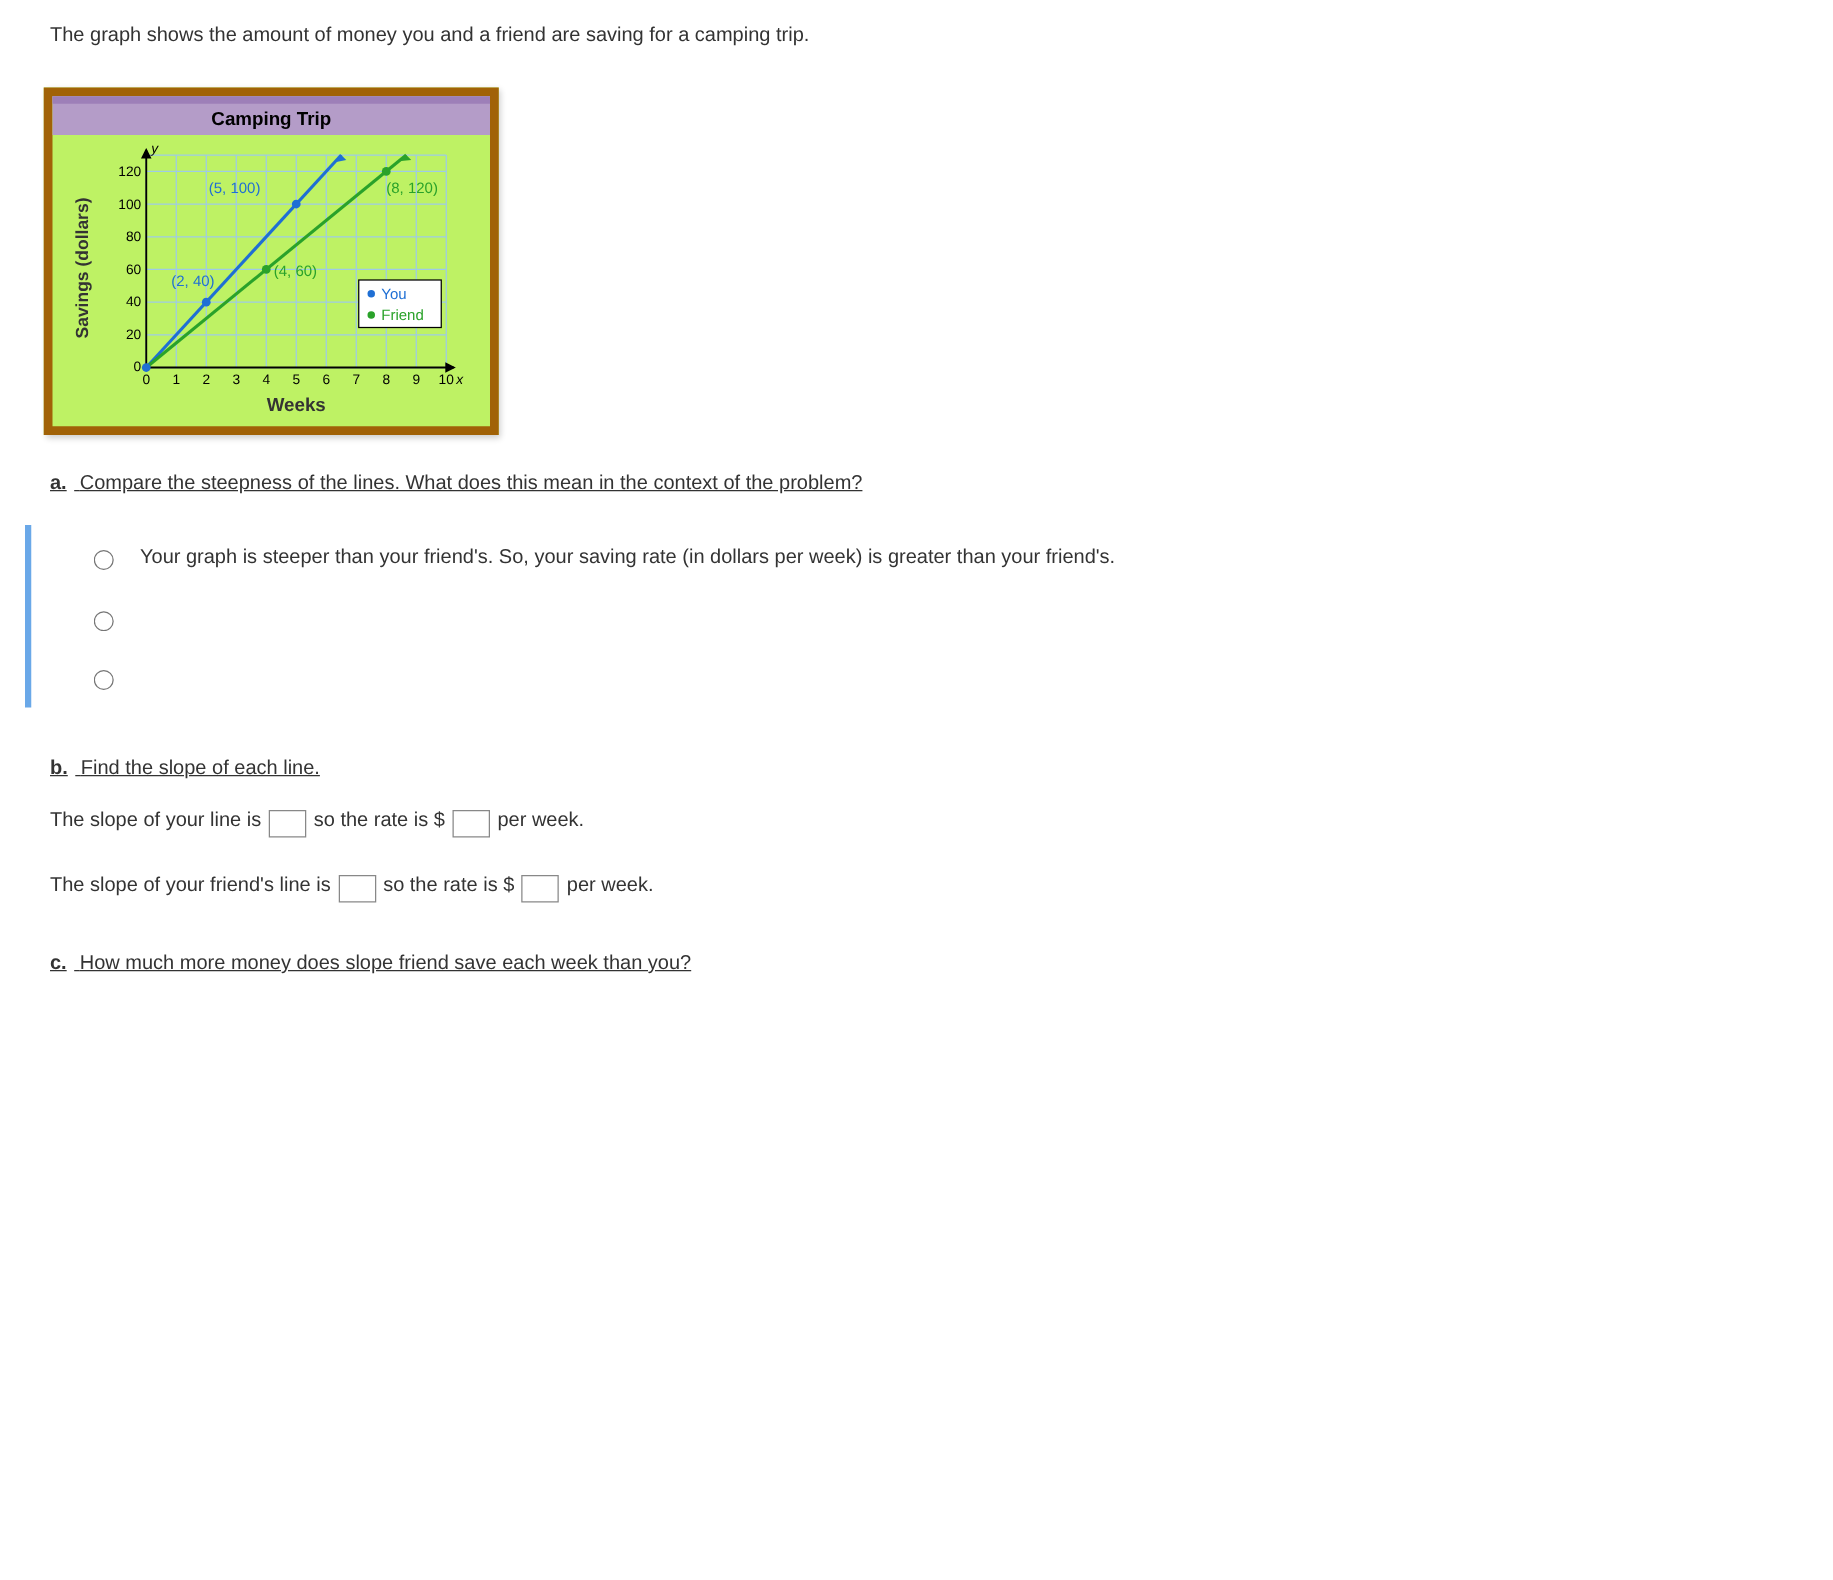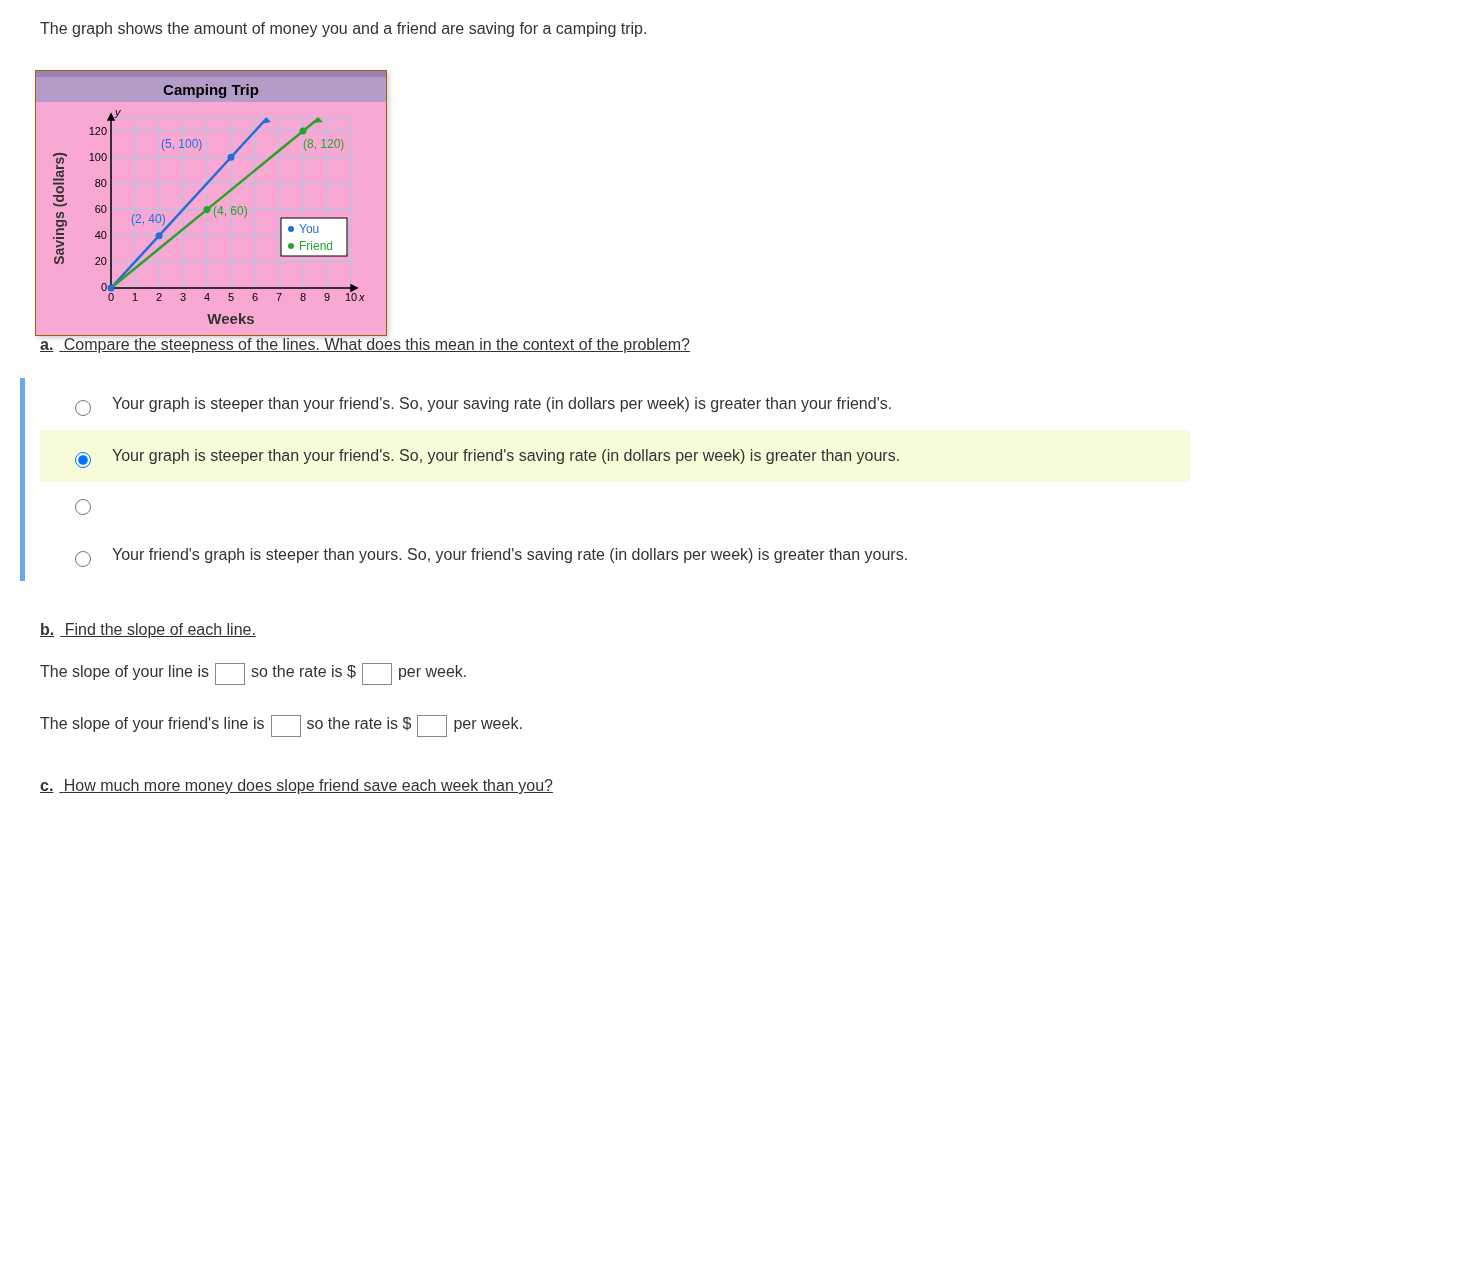--- a/index.html
+++ b/index.html
@@ -10,24 +10,25 @@
     padding: 20px 40px;
     background: #fff;
     width: 1466px;
     box-sizing: border-box;
   }
   .intro {
     margin-bottom: 32px;
   }
   .chart-box {
     width: 350px;
-    border: 1px solid #a16207;
-    background: #f9a8d4;
+    border: 7px solid #a16207;
+    background: #bef264;
     box-shadow: 2px 2px 5px rgba(0,0,0,0.2);
     margin-left: -5px;
+    margin-bottom: 30px;
   }
   .chart-title {
     background: #b49cc8;
     border-top: 6px solid #9d7fb8;
     color: #000;
     font-weight: bold;
     text-align: center;
     padding: 4px 0;
     font-size: 15px;
   }
@@ -63,21 +64,21 @@
     text-decoration: underline;
   }
   .options-block {
     margin-left: -20px;
     border-left: 5px solid #6aa8e8;
     padding-left: 15px;
     margin-bottom: 40px;
   }
   .option {
     display: flex;
-    align-items: flex-end;
+    align-items: center;
     padding: 14px 20px 14px 30px;
     gap: 18px;
     max-width: 1100px;
   }
   .option.selected {
     background: #f7fbd7;
   }
   .option input[type=radio] {
     width: 16px;
     height: 16px;
@@ -201,30 +202,25 @@
 <div class="question">
   <span class="part-label">a.</span>
   <span>Compare the steepness of the lines. What does this mean in the context of the problem?</span>
 </div>
 
 <div class="options-block">
   <label class="option">
     <input type="radio" name="pa" style="">
     <span class="option-text">Your graph is steeper than your friend's. So, your saving rate (in dollars per week) is greater than your friend's.</span>
   </label>
-  <label class="option selected">
-    <input type="radio" name="pa" checked="" style="">
-    <span class="option-text">Your graph is steeper than your friend's. So, your friend's saving rate (in dollars per week) is greater than yours.</span>
-  </label>
   <label class="option">
     <input type="radio" name="pa" style="">
   </label>
   <label class="option">
     <input type="radio" name="pa" style="">
-    <span class="option-text">Your friend's graph is steeper than yours. So, your friend's saving rate (in dollars per week) is greater than yours.</span>
   </label>
 </div>
 
 <div class="question">
   <span class="part-label">b.</span>
   <span>Find the slope of each line.</span>
 </div>
 
 <div class="fill-line">
   <span>The slope of your line is</span>

